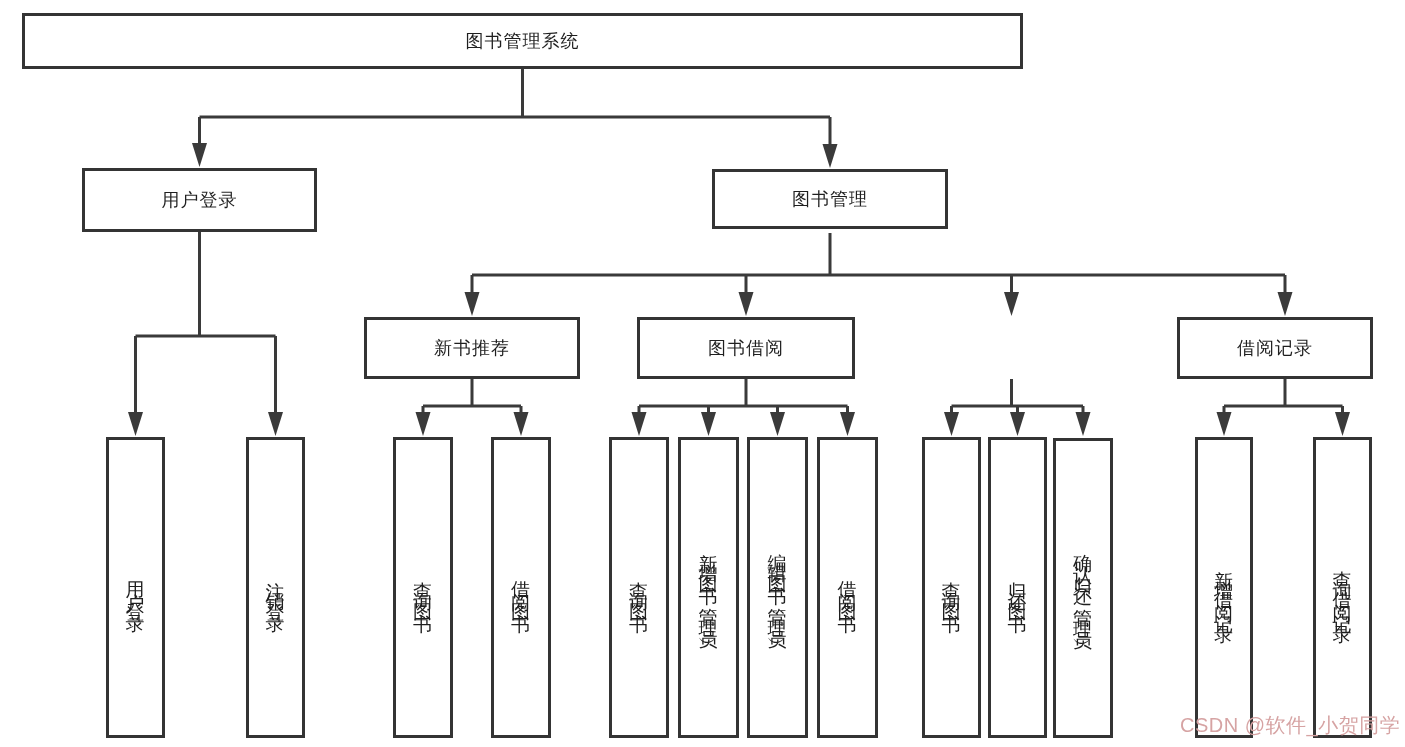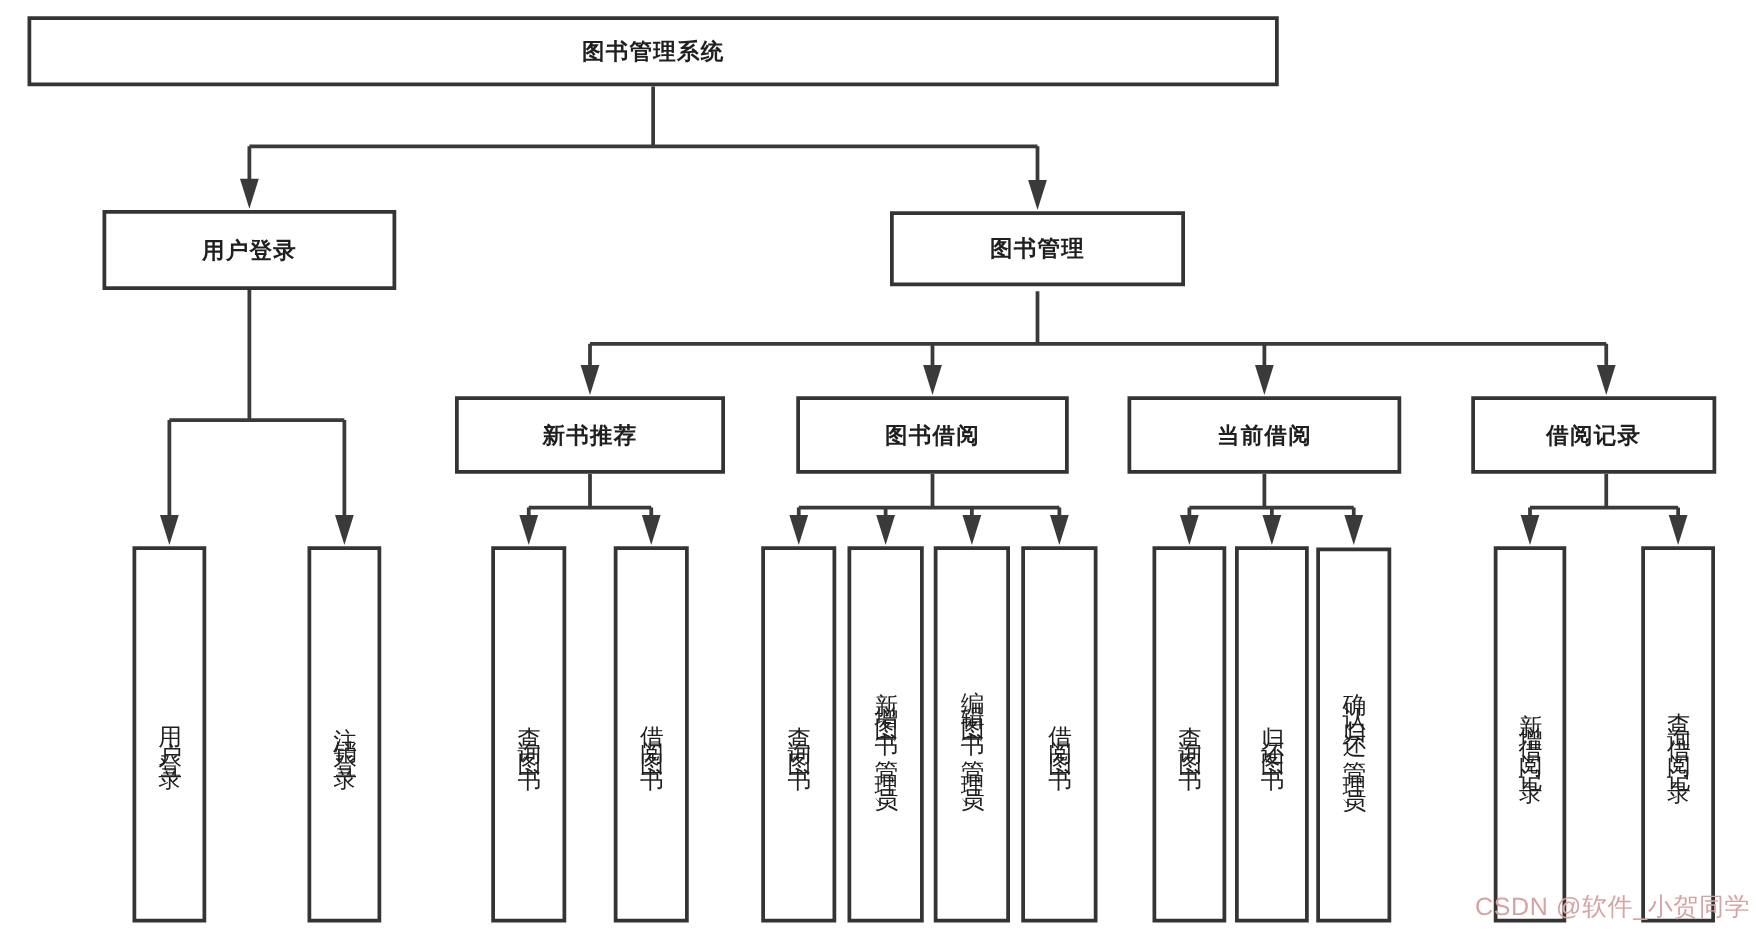--- a/index.html
+++ b/index.html
@@ -30,21 +30,20 @@
     box-sizing: border-box;
     display: flex;
     align-items: center;
     justify-content: center;
     color: #1f1f1f;
   }
   .box.h .lbl {
     font-size: 18px;
     letter-spacing: 1px;
     white-space: nowrap;
-    font-weight: bold;
   }
   .box.v .lbl {
     writing-mode: vertical-rl;
     font-size: 19px;
     letter-spacing: 11px;
     line-height: 1;
     white-space: nowrap;
   }
   #watermark {
     position: absolute;
@@ -113,23 +112,20 @@
   <div class="box h" style="left:712px;top:169px;width:236px;height:60px">
     <span class="lbl">图书管理</span>
   </div>
 
   <div class="box h" style="left:364px;top:317px;width:216px;height:62px">
     <span class="lbl">新书推荐</span>
   </div>
   <div class="box h" style="left:637px;top:317px;width:218px;height:62px">
     <span class="lbl">图书借阅</span>
   </div>
-  <div class="box h" style="left:902px;top:317px;width:219px;height:62px">
-    <span class="lbl">当前借阅</span>
-  </div>
   <div class="box h" style="left:1177px;top:317px;width:196px;height:62px">
     <span class="lbl">借阅记录</span>
   </div>
 
   <div class="box v" style="left:106px;top:437px;width:59px;height:301px">
     <span class="lbl">用户登录</span>
   </div>
   <div class="box v" style="left:246px;top:437px;width:59px;height:301px">
     <span class="lbl">注销登录</span>
   </div>

